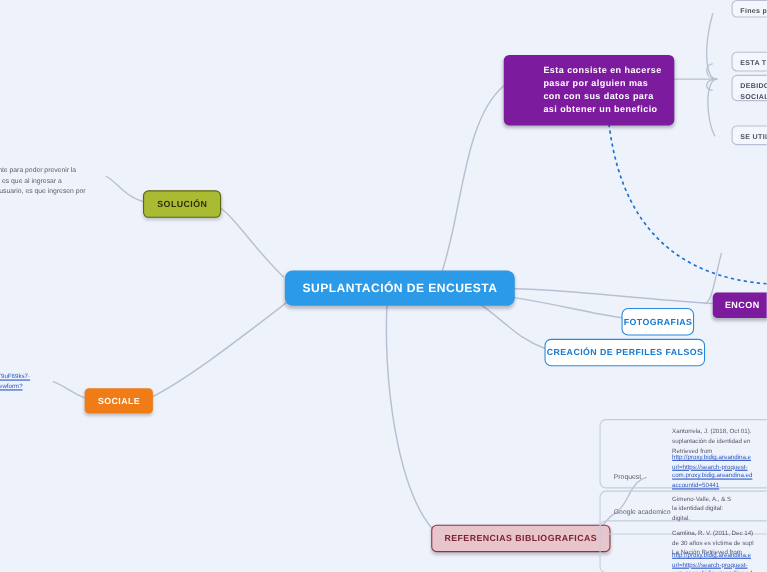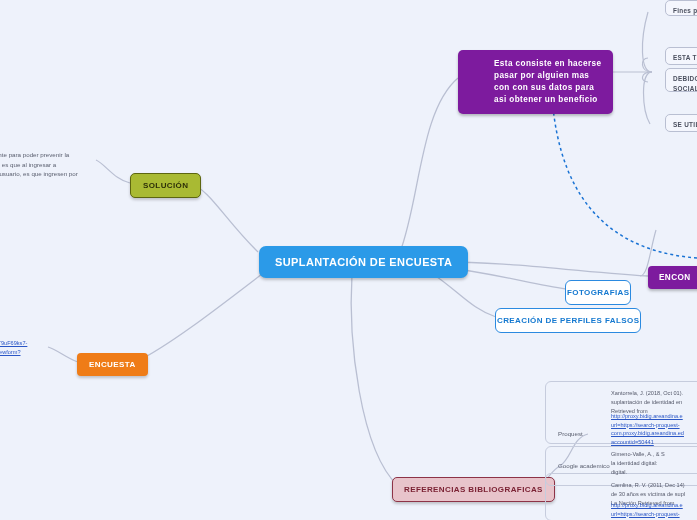--- a/index.html
+++ b/index.html
@@ -102,21 +102,21 @@
   </svg>
 
   <div class="node n-central" style="left:259px;top:246px;">SUPLANTACIÓN DE ENCUESTA</div>
 
   <div class="node n-purple" style="left:458px;top:50px;width:155px;padding-left:36px;">Esta consiste en hacerse pasar por alguien mas con con sus datos para asi obtener un beneficio</div>
 
   <div class="node n-purple2" style="left:648px;top:266px;width:70px;justify-content:flex-start;">ENCON</div>
 
   <div class="node n-olive" style="left:130px;top:173px;">SOLUCIÓN</div>
 
-  <div class="node n-orange" style="left:77px;top:353px;">ENCUESTA</div>
+  <div class="node n-orange" style="left:77px;top:353px;">SOCIALE</div>
 
   <div class="node n-outline" style="left:565px;top:280px;">FOTOGRAFIAS</div>
 
   <div class="node n-maroon" style="left:392px;top:477px;">REFERENCIAS BIBLIOGRAFICAS</div>
 
   <div class="node n-outline" style="left:495px;top:308px;">CREACIÓN DE PERFILES FALSOS</div>
 
   <div class="leaf" style="left:665px;top:0px;width:60px;height:16px;">Fines po</div>
 
   <div class="leaf" style="left:665px;top:47px;width:60px;height:18px;">ESTA TIE</div>

